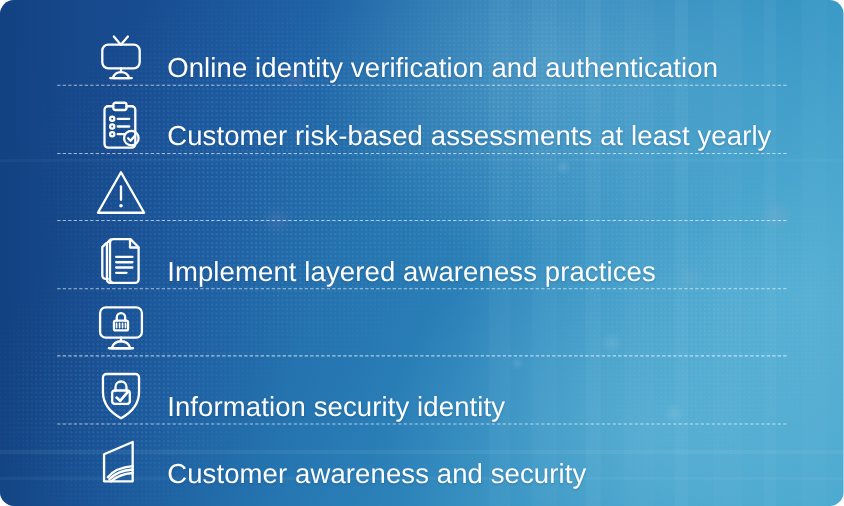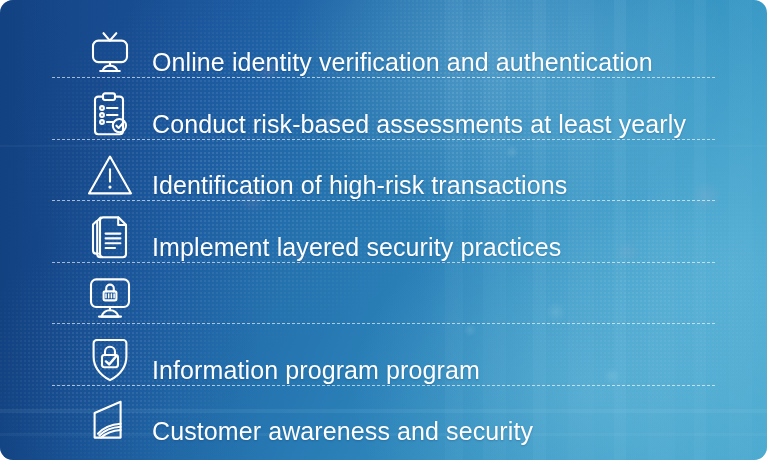--- a/index.html
+++ b/index.html
@@ -204,48 +204,47 @@
           <circle cx="13" cy="17" r="1.9"></circle>
           <path d="M18 17 H28.5"></path>
           <circle cx="13" cy="24" r="1.9"></circle>
           <path d="M18 24 H28.5"></path>
           <circle cx="13" cy="31" r="1.9"></circle>
           <path d="M18 31 H24"></path>
           <circle cx="30.4" cy="34.6" r="6.6" fill="none"></circle>
           <path d="M27.4 34.7 L29.7 36.9 L33.6 32.5"></path>
         </svg>
       </div>
-      <div class="row-label">Conduct risk-based assessments at least yearly</div>
+      <div class="row-label">Customer risk-based assessments at least yearly</div>
     </div>
 
     <div class="row">
       <div class="row-icon">
         <svg width="48" height="44" viewBox="0 0 48 44" fill="none" stroke="#ffffff" stroke-width="2.1" stroke-linecap="round" stroke-linejoin="round">
           <path d="M24 3.6 L45 40.4 H3 Z"></path>
           <path d="M24 16.4 L24 28.6"></path>
           <circle cx="24" cy="34.1" r="1.6" fill="#ffffff" stroke="none"></circle>
         </svg>
       </div>
-      <div class="row-label">Identification of high-risk transactions</div>
     </div>
 
     <div class="row">
       <div class="row-icon">
         <svg width="44" height="46" viewBox="0 0 44 46" fill="none" stroke="#ffffff" stroke-width="2.1" stroke-linecap="round" stroke-linejoin="round">
           <path d="M8.4 7.2 L5.0 10.6 V36.4 C5.0 38.2 6.4 39.6 8.2 39.6 H10.0"></path>
           <path d="M12.6 3.6 L9.2 7.0 V40.0 C9.2 41.8 10.6 43.2 12.4 43.2 H14.2"></path>
           <path d="M15.2 3.4 H30.6 L38.0 10.8 V40.0 C38.0 41.8 36.6 43.2 34.8 43.2 H15.2 C13.4 43.2 12.0 41.8 12.0 40.0 V6.6 C12.0 4.8 13.4 3.4 15.2 3.4 Z"></path>
           <path d="M30.2 3.6 V11.0 H37.6"></path>
           <path d="M17.6 19.6 H32.4"></path>
           <path d="M17.6 24.4 H32.4"></path>
           <path d="M17.6 29.2 H32.4"></path>
           <path d="M17.6 34.0 H27.0"></path>
         </svg>
       </div>
-      <div class="row-label">Implement layered security practices</div>
+      <div class="row-label">Implement layered awareness practices</div>
     </div>
 
     <div class="row">
       <div class="row-icon">
         <svg width="48" height="44" viewBox="0 0 48 44" fill="none" stroke="#ffffff" stroke-width="2.1" stroke-linecap="round" stroke-linejoin="round">
           <rect x="5" y="3.4" width="38" height="27.6" rx="5.2"></rect>
           <path d="M24 31 V34.2"></path>
           <path d="M15.4 40.6 C16.6 37.0 19.8 34.2 24 34.2 C28.2 34.2 31.4 37.0 32.6 40.6 Z"></path>
           <path d="M13 40.6 H35"></path>
           <path d="M20.2 15.4 V12.4 C20.2 10.3 21.9 8.6 24 8.6 C26.1 8.6 27.8 10.3 27.8 12.4 V15.4"></path>
@@ -257,21 +256,21 @@
 
     <div class="row">
       <div class="row-icon">
         <svg width="44" height="46" viewBox="0 0 44 46" fill="none" stroke="#ffffff" stroke-width="2.1" stroke-linecap="round" stroke-linejoin="round">
           <path d="M22 43.2 C32.6 37.4 38.4 29.4 38.4 19.4 V6.2 C38.4 4.4 37.0 3.0 35.2 3.0 H8.8 C7.0 3.0 5.6 4.4 5.6 6.2 V19.4 C5.6 29.4 11.4 37.4 22 43.2 Z"></path>
           <path d="M17.0 18.0 V14.8 C17.0 12.0 19.2 9.8 22 9.8 C24.8 9.8 27.0 12.0 27.0 14.8 V18.0"></path>
           <rect x="14.0" y="18.0" width="16" height="12.2" rx="2.4"></rect>
           <path d="M18.0 24.4 L21.2 27.4 L28.4 19.0" stroke-width="2.4"></path>
         </svg>
       </div>
-      <div class="row-label">Information program program</div>
+      <div class="row-label">Information security identity</div>
     </div>
 
     <div class="row">
       <div class="row-icon">
         <svg width="48" height="44" viewBox="0 0 48 44" fill="none" stroke="#ffffff" stroke-width="2.1" stroke-linecap="round" stroke-linejoin="round">
           <path d="M34.6 2.8 L8.6 14.0 L8.6 38.6 L34.6 38.6 Z"></path>
           <path d="M12.0 34.8 C17.0 29.0 24.6 25.6 34.6 24.8"></path>
           <path d="M13.4 36.6 C18.4 31.4 25.6 28.4 34.6 27.8"></path>
           <path d="M15.0 38.6 C19.8 34.2 26.4 31.6 34.6 31.0"></path>
         </svg>

